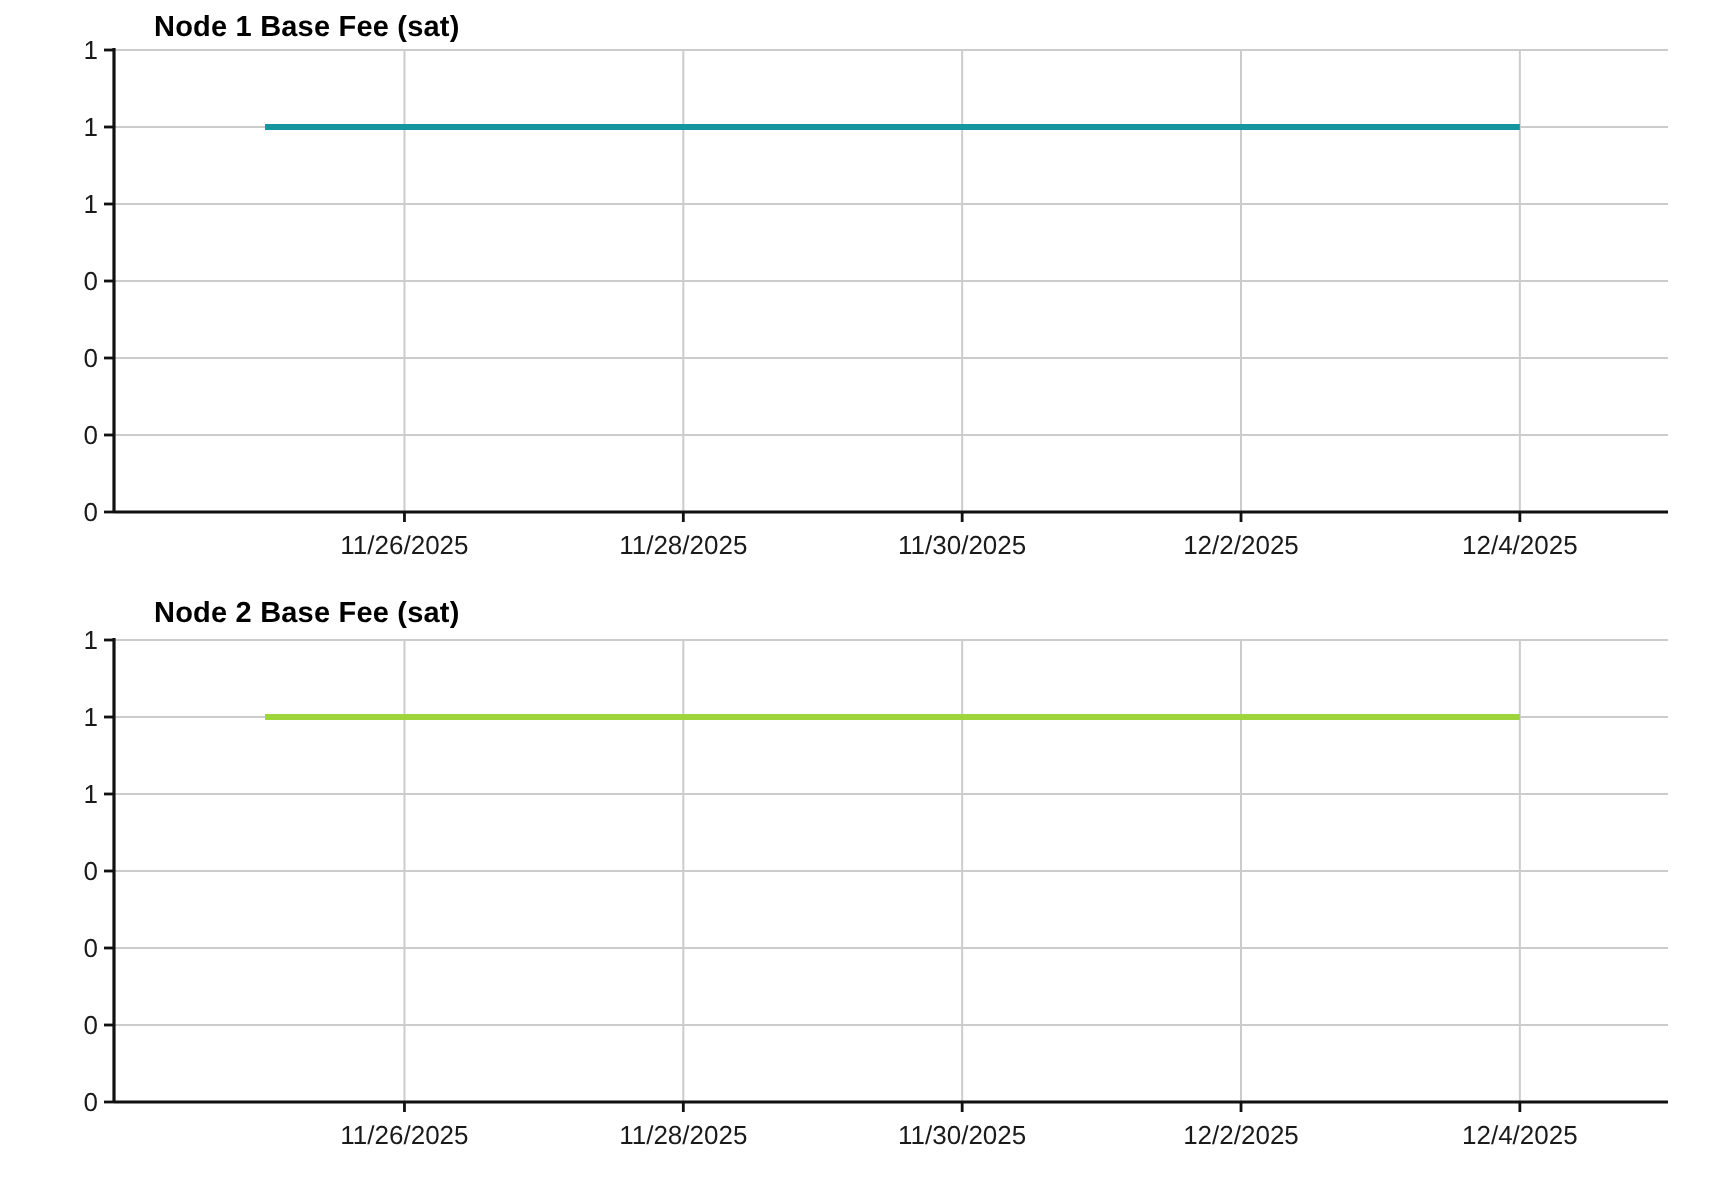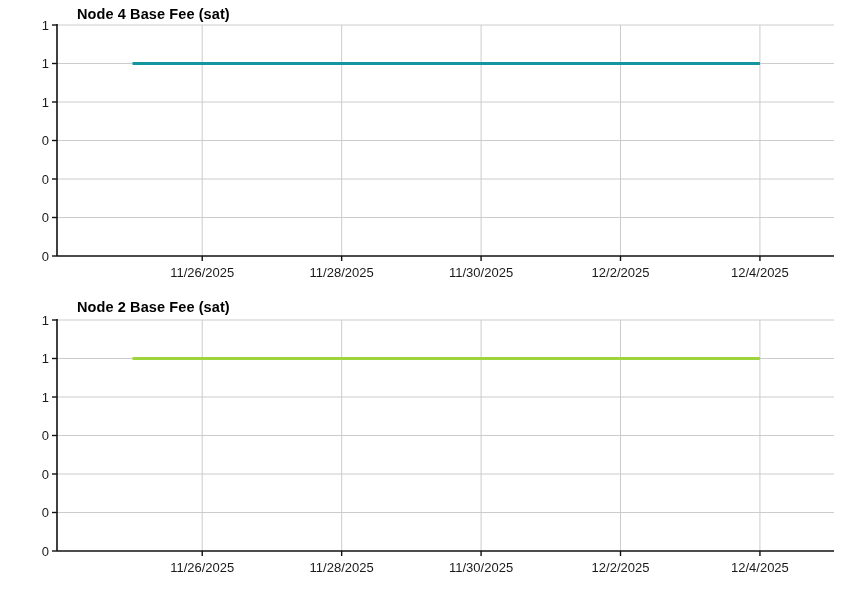--- a/index.html
+++ b/index.html
@@ -50,21 +50,21 @@
     font-size: 13px;
     fill: #1a1a1a;
   }
 </style>
 </head>
 <body>
 
 <div class="page">
 
   <figure class="chart" id="chart-0">
-    <div class="chart-title">Node 4 Base Fee (sat)</div>
+    <div class="chart-title">Node 1 Base Fee (sat)</div>
     <svg class="plot" width="860" height="292" viewBox="0 0 860 292">
         <line x1="202.23364485981307" y1="25" x2="202.23364485981307" y2="256" class="grid"></line>
         <line x1="202.23364485981307" y1="256" x2="202.23364485981307" y2="261" class="tick"></line>
         <text x="202.23364485981307" y="277" class="xlab" text-anchor="middle">11/26/2025</text>
         <line x1="341.65794392523367" y1="25" x2="341.65794392523367" y2="256" class="grid"></line>
         <line x1="341.65794392523367" y1="256" x2="341.65794392523367" y2="261" class="tick"></line>
         <text x="341.65794392523367" y="277" class="xlab" text-anchor="middle">11/28/2025</text>
         <line x1="481.0822429906542" y1="25" x2="481.0822429906542" y2="256" class="grid"></line>
         <line x1="481.0822429906542" y1="256" x2="481.0822429906542" y2="261" class="tick"></line>
         <text x="481.0822429906542" y="277" class="xlab" text-anchor="middle">11/30/2025</text>

